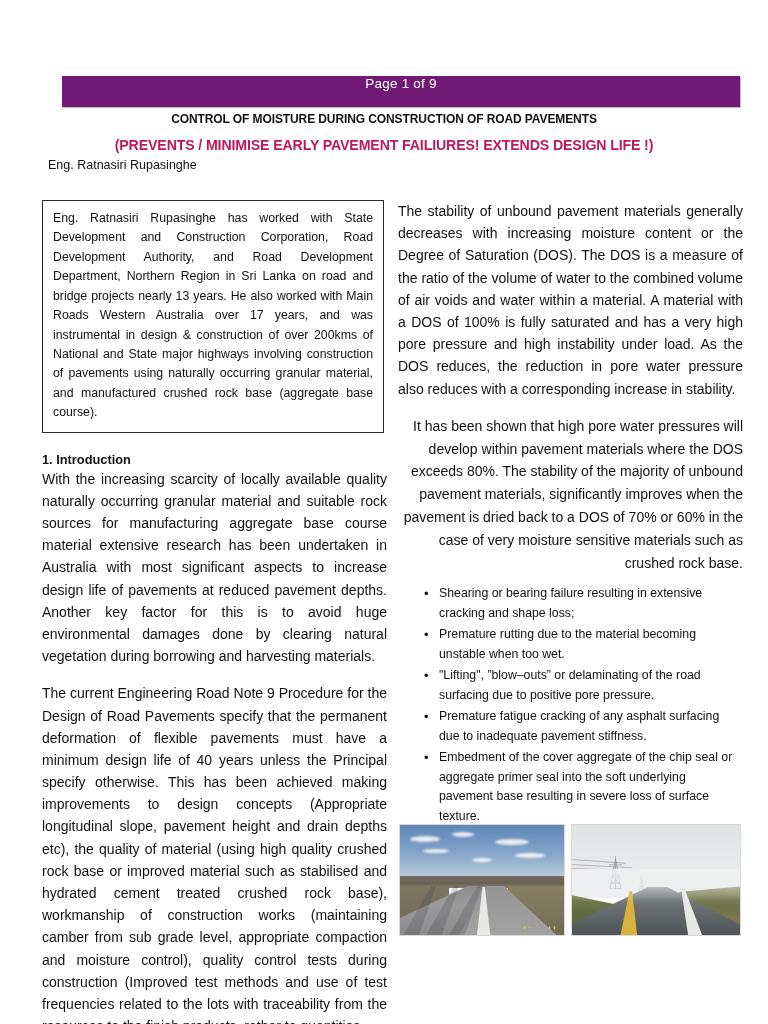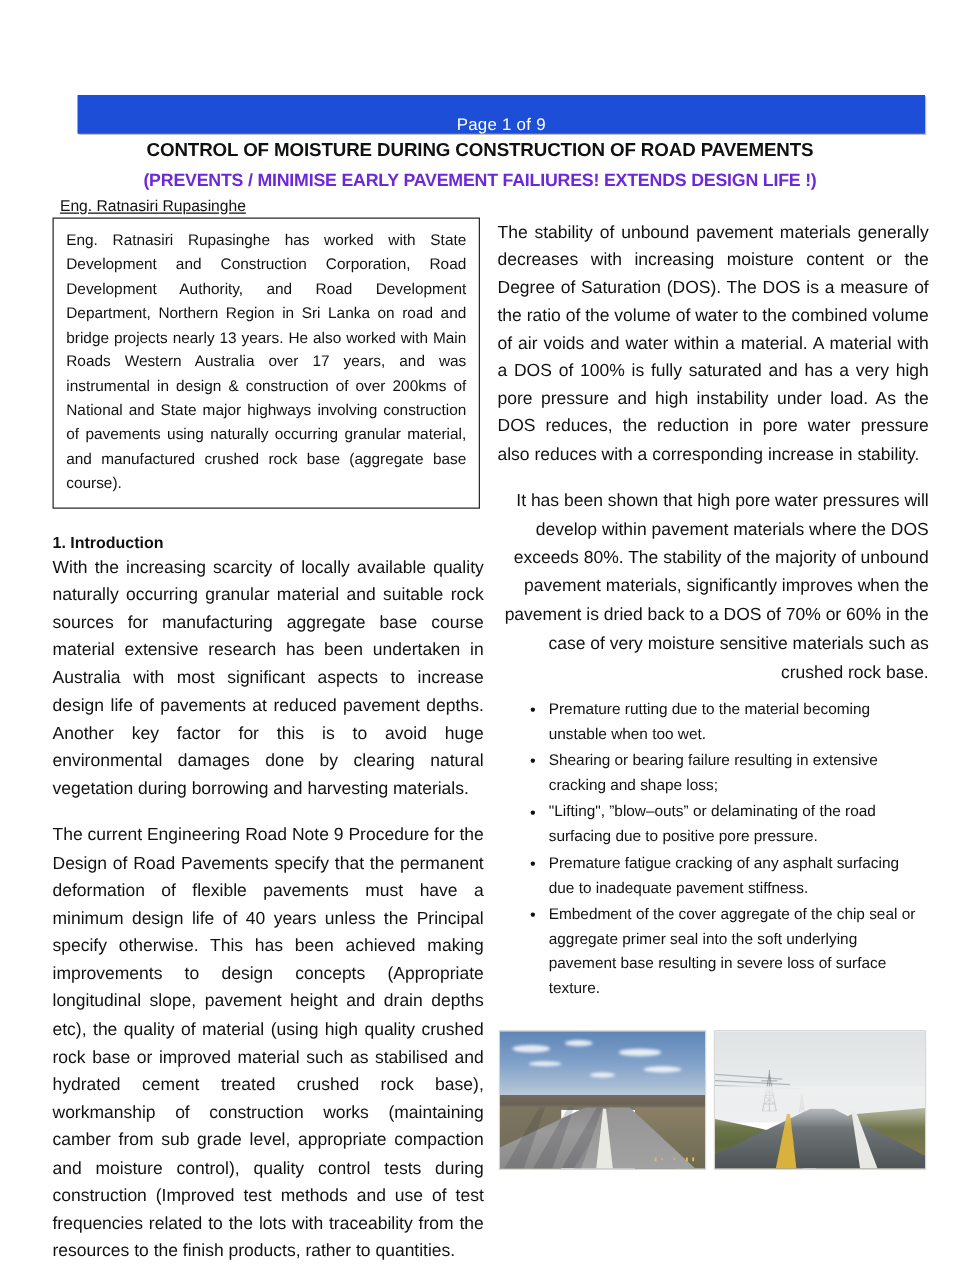--- a/index.html
+++ b/index.html
@@ -16,67 +16,66 @@
     position: relative;
   }
 
   
   .page-banner {
     position: absolute;
     left: 62px;
     top: 76px;
     width: 678px;
     height: 31px;
-    background: #1d4ed8;
+    background: #701a75;
     color: #ffffff;
     display: flex;
-    align-items: flex-end;
+    align-items: flex-start;
     justify-content: center;
     font-size: 13.5px;
     letter-spacing: 0.2px;
     box-shadow: 1px 1px 0 rgba(0,0,0,0.25);
   }
 
   
   .doc-title {
     position: absolute;
     left: 0;
     top: 112px;
     width: 768px;
     text-align: center;
-    font-size: 15px;
+    font-size: 12px;
     font-weight: bold;
     letter-spacing: -0.1px;
     color: #111111;
   }
   .doc-subtitle {
     position: absolute;
     left: 0;
     top: 137px;
     width: 768px;
     text-align: center;
     font-size: 14.2px;
     font-weight: bold;
-    color: #6d28d9;
+    color: #be185d;
     letter-spacing: -0.15px;
   }
   .doc-author {
     position: absolute;
     left: 48px;
     top: 158px;
     font-size: 12.5px;
     color: #111111;
-    text-decoration: underline;
   }
 
   
   .columns {
     position: absolute;
     left: 0;
-    top: 174px;
+    top: 200px;
     width: 608px;
     height: 800px;
   }
   .col {
     position: absolute;
     top: 0;
     width: 345px;
   }
   .col-left  { left: 42px; }
   .col-right { left: 398px; }
@@ -290,22 +289,22 @@
 
     <p class="body">The stability of unbound pavement materials generally decreases with increasing moisture content or the Degree of Saturation (DOS). The DOS is a measure of the ratio of the volume of water to the combined volume of air voids and water within a material. A material with a DOS of 100% is fully saturated and has a very high pore pressure and high instability under load. As the DOS reduces, the reduction in pore water pressure also reduces with a corresponding increase in stability.</p>
 
     <div class="gap-md"></div>
 
     <p class="body loose">It has been shown that high pore water pressures will develop within pavement materials where the DOS exceeds 80%. The stability of the majority of unbound pavement materials, significantly improves when the pavement is dried back to a DOS of 70% or 60% in the case of very moisture sensitive materials such as crushed rock base.</p>
 
     <div class="gap-sm"></div>
 
     <ul class="failure-list">
+      <li>Shearing or bearing failure resulting in extensive cracking and shape loss;</li>
       <li>Premature rutting due to the material becoming unstable when too wet.</li>
-      <li>Shearing or bearing failure resulting in extensive cracking and shape loss;</li>
       <li> "Lifting", ”blow–outs” or delaminating of the road surfacing due to positive pore pressure.</li>
       <li>Premature fatigue cracking of any asphalt surfacing due to inadequate pavement stiffness.</li>
       <li>Embedment of the cover aggregate of the chip seal or aggregate primer seal into the soft underlying pavement base resulting in severe loss of surface texture.</li>
     </ul>
   </div>
 </div>
 
 <div class="photo-row">
 
   <div class="photo photo-a">

